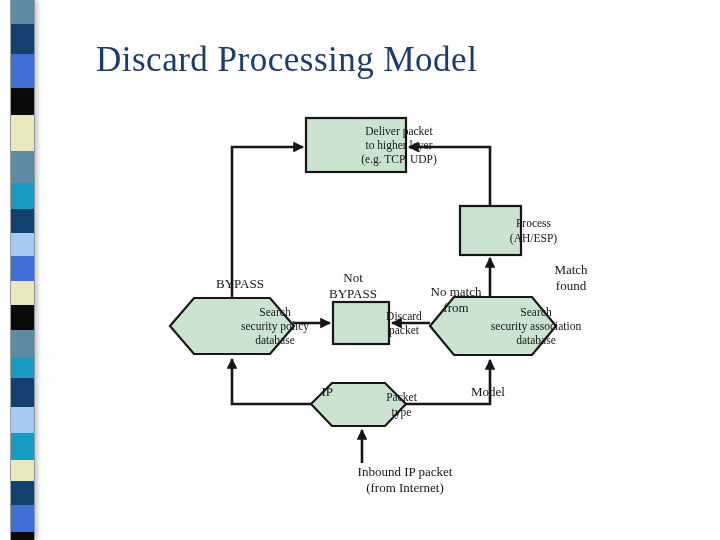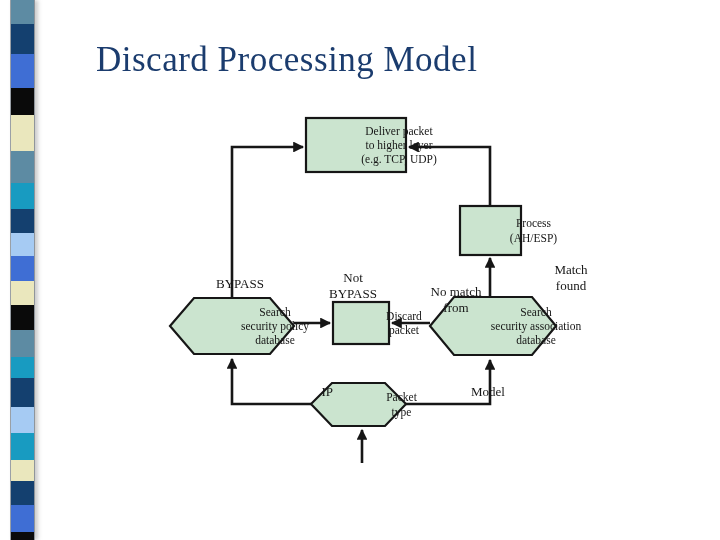--- a/index.html
+++ b/index.html
@@ -106,13 +106,15 @@
 
   <div class="lbl edge-lbl" style="left:162px;top:276px;width:70px;">BYPASS</div>
   <div class="lbl edge-lbl" style="left:275px;top:270px;width:70px;">Not
 BYPASS</div>
   <div class="lbl edge-lbl" style="left:381px;top:284px;width:64px;">No match
 from</div>
   <div class="lbl edge-lbl" style="left:500px;top:262px;width:56px;">Match
 found</div>
   <div class="lbl edge-lbl" style="left:250px;top:384px;width:40px;text-align:right;">IP</div>
   <div class="lbl edge-lbl" style="left:420px;top:384px;width:50px;">Model</div>
+  <div class="lbl edge-lbl" style="left:272px;top:464px;width:180px;">Inbound IP packet
+(from Internet)</div>
 </div>
 
 </body></html>

